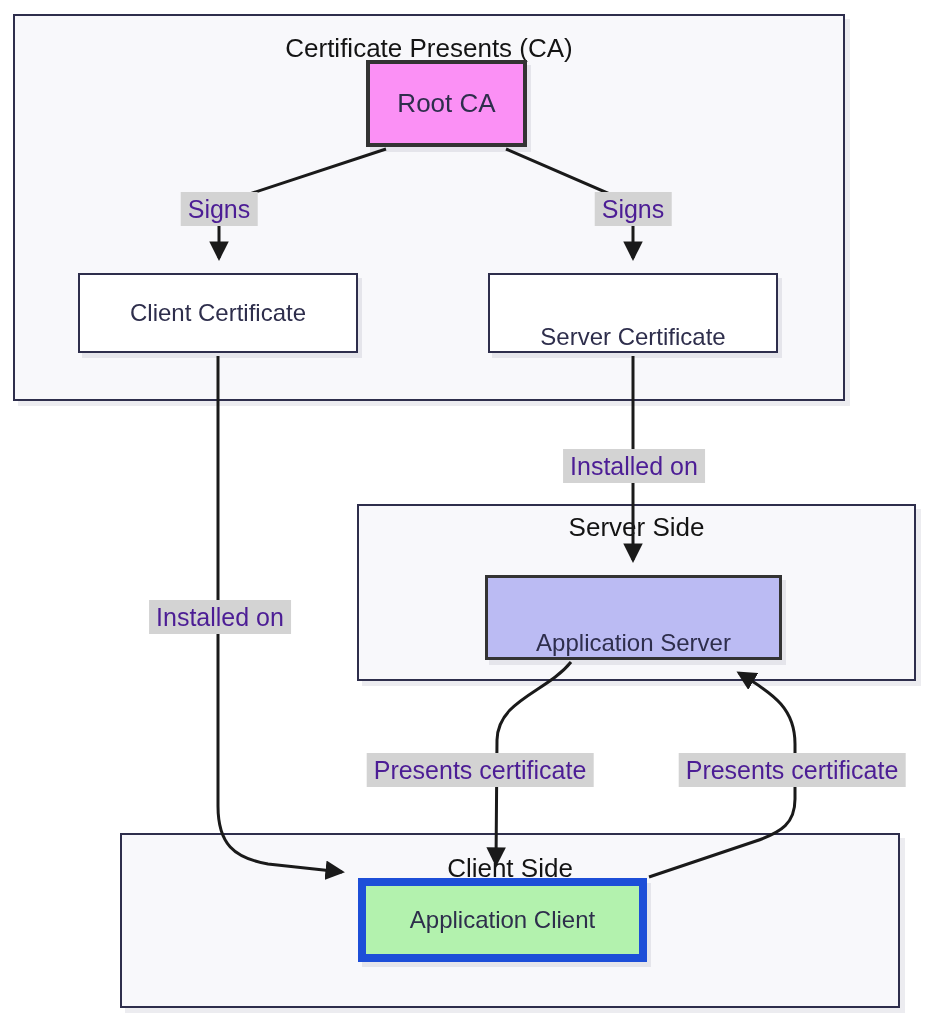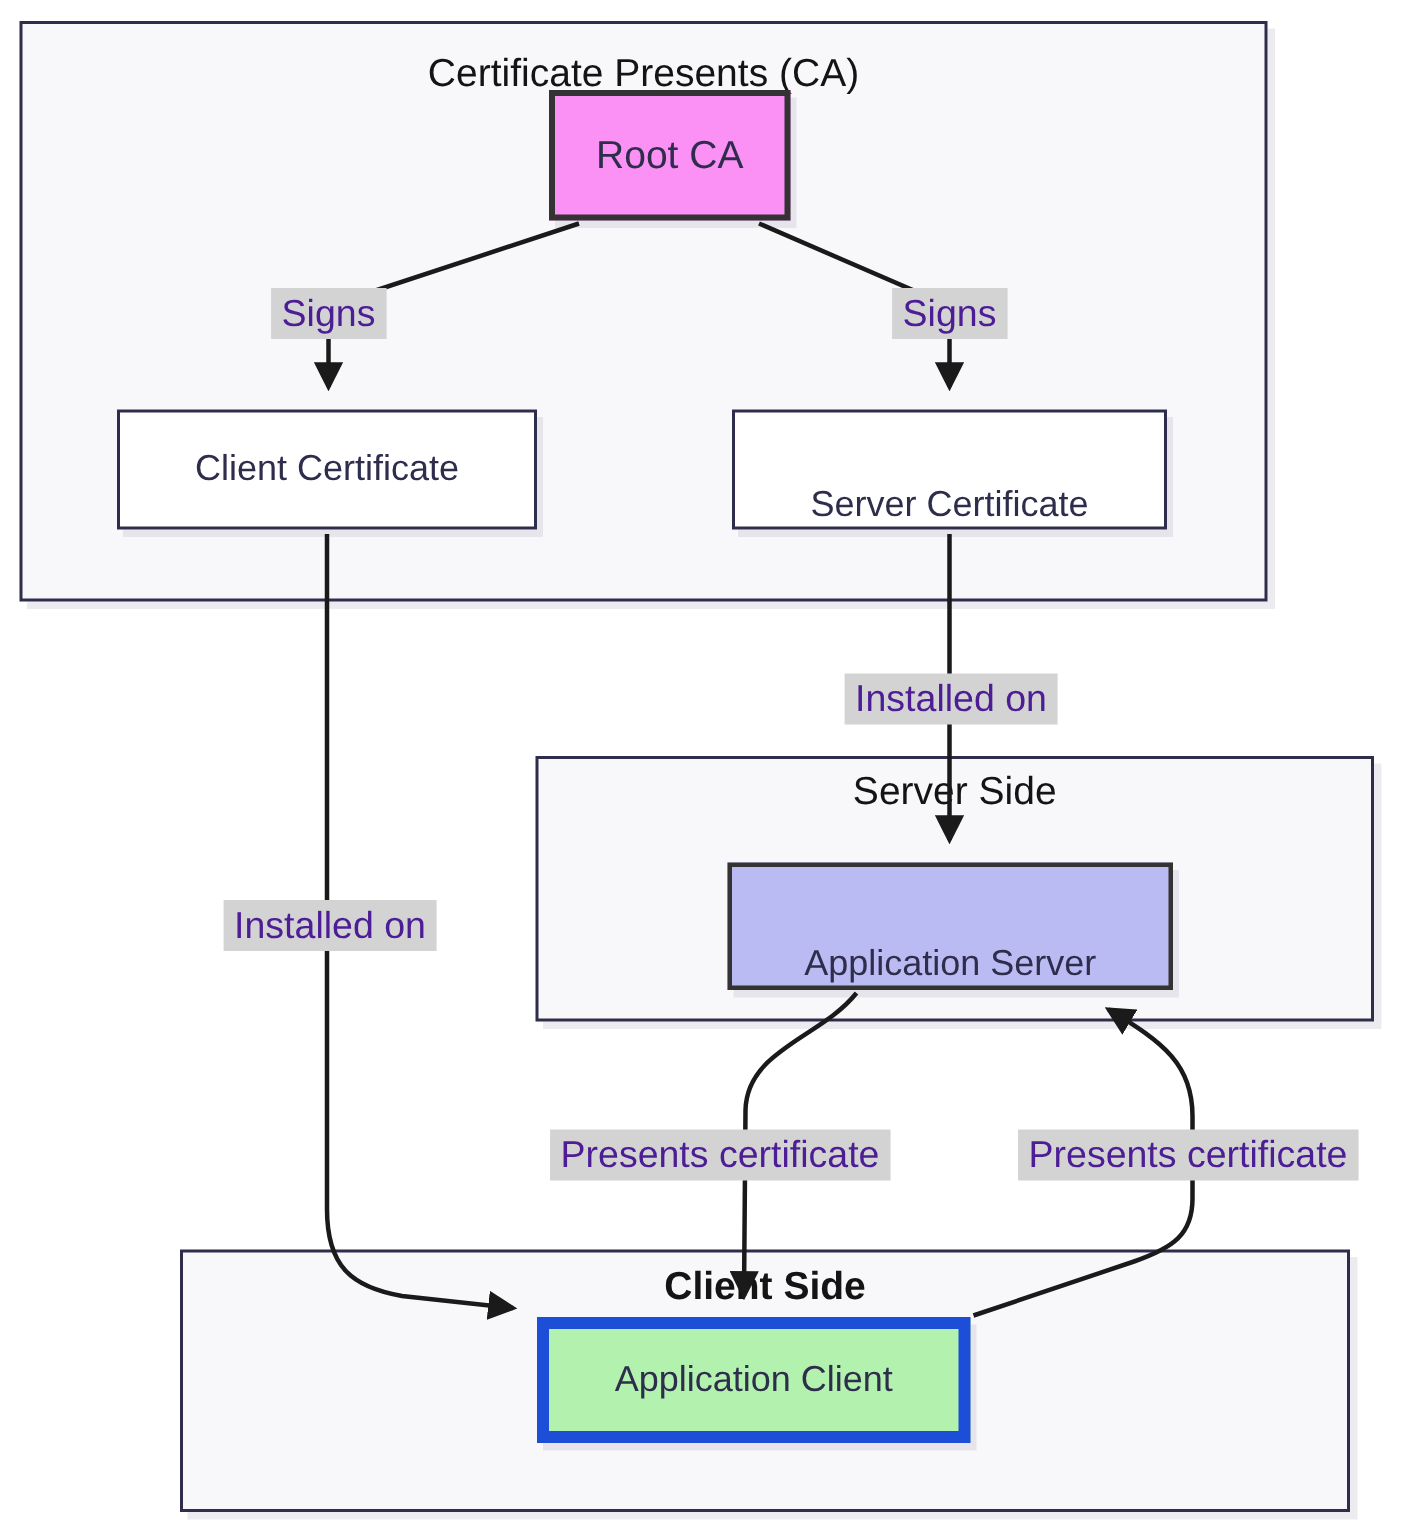--- a/index.html
+++ b/index.html
@@ -25,21 +25,21 @@
     text-align:center;
     font-size:26px;
     color:#141414;
     font-weight:500;
   }
   #ca-container{left:13px;top:14px;width:832px;height:387px;}
   #ca-container .cluster-label{top:17px;}
   #server-side-container{left:357px;top:504px;width:559px;height:177px;}
   #server-side-container .cluster-label{top:6px;}
   #client-side-container{left:120px;top:833px;width:780px;height:175px;}
-  #client-side-container .cluster-label{top:7px;font-weight:bold;}
+  #client-side-container .cluster-label{top:18px;}
   
   .node{
     position:absolute;
     display:flex;align-items:center;justify-content:center;
     box-sizing:border-box;
     font-size:24px;
     color:#2e2e4c;
     text-align:center;
     z-index:2;
     box-shadow:4px 5px 0 rgba(100,100,130,0.13);

